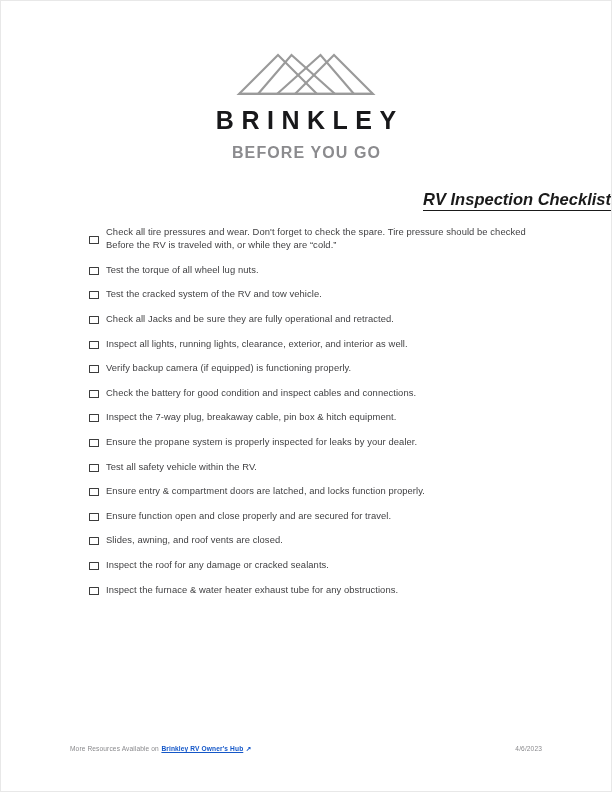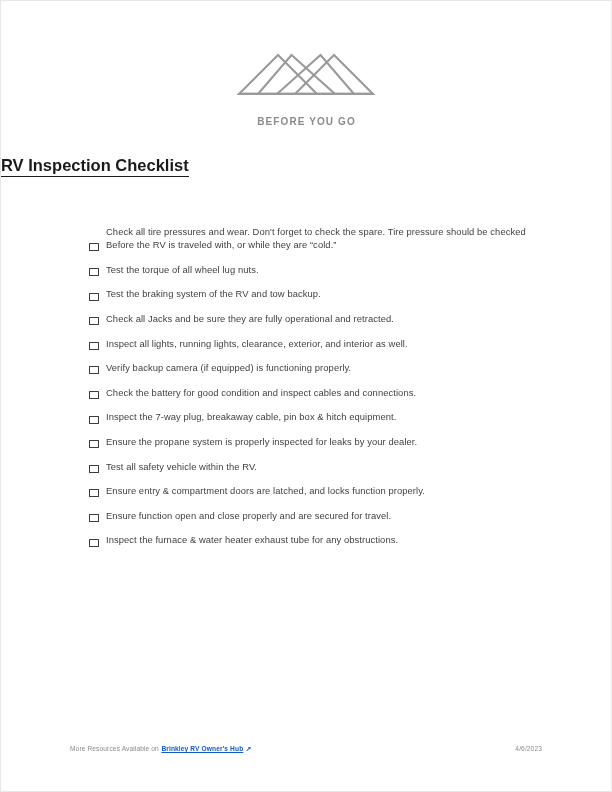--- a/index.html
+++ b/index.html
@@ -37,56 +37,57 @@
   .wordmark {
     margin-top: 11px;
     font-size: 25px;
     font-weight: 700;
     letter-spacing: 7.5px;
     text-indent: 7.5px;
     color: #18181a;
     line-height: 1;
   }
   .tagline {
-    margin-top: 20px;
-    font-size: 10px;
+    margin-top: 12px;
+    font-size: 16px;
     font-weight: 700;
     letter-spacing: 1.1px;
     text-indent: 1.1px;
     color: #8b8b8e;
     line-height: 1;
   }
 
   
   .doc-title {
     margin-top: 30px;
-    text-align: left;
+    text-align: right;
     font-size: 16.5px;
     font-weight: 700;
     color: #1a1a1a;
     line-height: 1;
+    font-style: italic;
   }
   .doc-title span {
     border-bottom: 1.4px solid #1a1a1a;
     padding-bottom: 2px;
   }
 
   
   .checklist {
     margin: 0;
     padding: 0;
     list-style: none;
     position: absolute;
     left: 88px;
     top: 224px;
     width: 462px;
   }
   .check-row {
     display: flex;
-    align-items: flex-end;
+    align-items: center;
     margin-bottom: 11.4px;
   }
   .checkbox {
     flex: 0 0 auto;
     width: 10px;
     height: 8px;
     margin-top: 3px;
     margin-right: 7px;
     border: 1.1px solid #3c3c3c;
     border-radius: 0.5px;
@@ -146,39 +147,40 @@
     <svg class="logo-mark" viewBox="0 0 140 48" aria-hidden="true">
       <g fill="none" stroke="#9a9a9a" stroke-width="2.1">
         <path d="M3 45 L42 6 L81 45 Z"></path>
         <path d="M22 45 L55.5 6 L99 45 Z"></path>
         <path d="M41 45 L84.5 6 L118 45 Z"></path>
         <path d="M59 45 L98 6 L137 45 Z"></path>
       </g>
       <rect x="3" y="43.6" width="134" height="2.1" fill="#9a9a9a"></rect>
     </svg>
 
+    <div class="wordmark">BRINKLEY</div>
     <div class="tagline">BEFORE YOU GO</div>
   </div>
 
   <div class="doc-title">
     <span>RV Inspection Checklist</span>
   </div>
 
   <ul class="checklist" id="checklist">
       <li class="check-row">
         <span class="checkbox"></span>
         <span class="check-label">Check all tire pressures and wear. Don't forget to check the spare. Tire pressure should be checked Before the RV is traveled with, or while they are “cold.”</span>
       </li>
       <li class="check-row">
         <span class="checkbox"></span>
         <span class="check-label">Test the torque of all wheel lug nuts.</span>
       </li>
       <li class="check-row">
         <span class="checkbox"></span>
-        <span class="check-label">Test the braking system of the RV and tow backup.</span>
+        <span class="check-label">Test the cracked system of the RV and tow vehicle.</span>
       </li>
       <li class="check-row">
         <span class="checkbox"></span>
         <span class="check-label">Check all Jacks and be sure they are fully operational and retracted.</span>
       </li>
       <li class="check-row">
         <span class="checkbox"></span>
         <span class="check-label">Inspect all lights, running lights, clearance, exterior, and interior as well.</span>
       </li>
       <li class="check-row">
@@ -201,20 +203,28 @@
         <span class="checkbox"></span>
         <span class="check-label">Test all safety vehicle within the RV.</span>
       </li>
       <li class="check-row">
         <span class="checkbox"></span>
         <span class="check-label">Ensure entry &amp; compartment doors are latched, and locks function properly.</span>
       </li>
       <li class="check-row">
         <span class="checkbox"></span>
         <span class="check-label">Ensure function open and close properly and are secured for travel.</span>
+      </li>
+      <li class="check-row">
+        <span class="checkbox"></span>
+        <span class="check-label">Slides, awning, and roof vents are closed.</span>
+      </li>
+      <li class="check-row">
+        <span class="checkbox"></span>
+        <span class="check-label">Inspect the roof for any damage or cracked sealants.</span>
       </li>
       <li class="check-row">
         <span class="checkbox"></span>
         <span class="check-label">Inspect the furnace &amp; water heater exhaust tube for any obstructions.</span>
       </li>
     </ul>
 
   <div class="footer">
     <div class="footer-left">
       <span>More Resources Available on</span>

